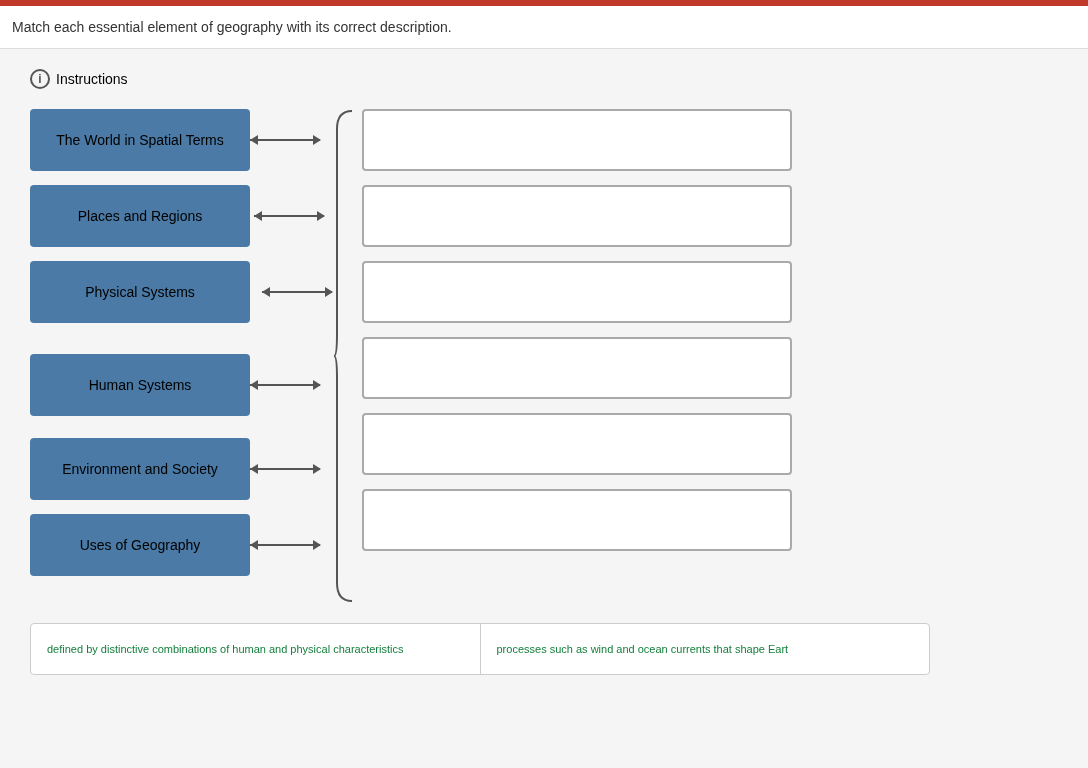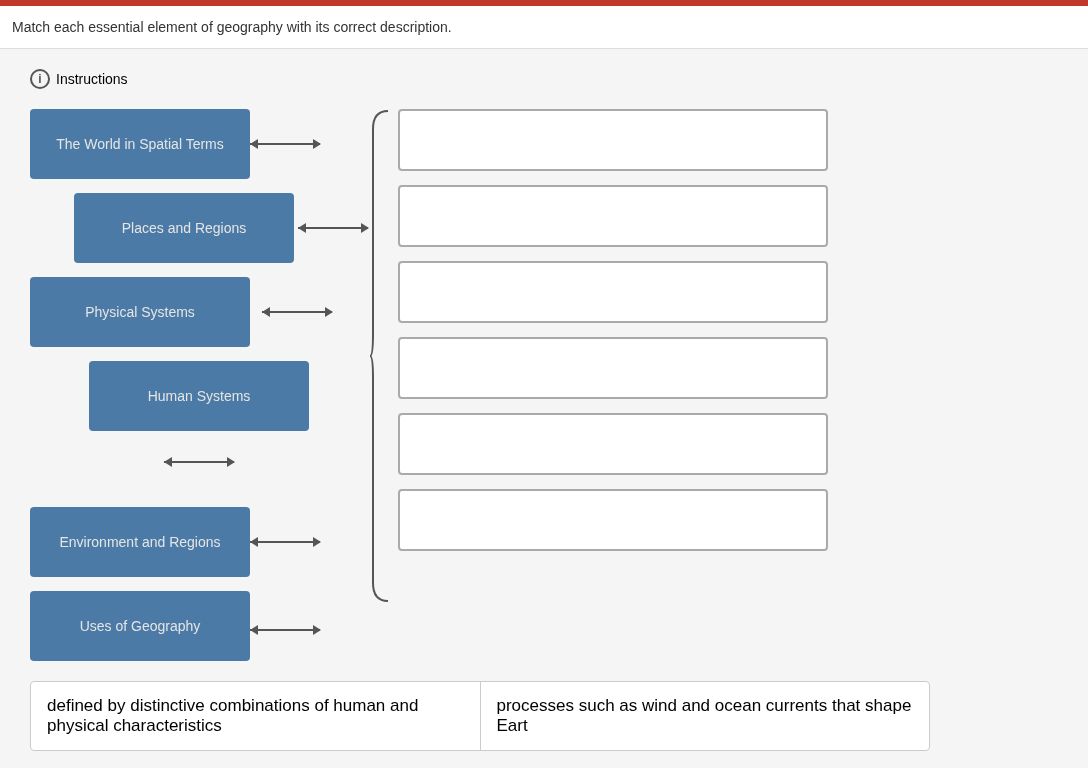--- a/index.html
+++ b/index.html
@@ -61,24 +61,24 @@
     }
 
     .instructions-label {
       font-size: 14px;
       color: #000000;
       font-weight: 500;
     }
 
     .label-box {
       background-color: #4a7aa5;
-      color: #e5e5e5;
+      color: #000000;
       padding: 14px 18px;
       width: 220px;
-      height: 70px;
+      height: 62px;
       display: flex;
       align-items: center;
       justify-content: center;
       text-align: center;
       font-size: 14px;
       border-radius: 4px;
       position: relative;
     }
 
     .arrow-right {
@@ -140,22 +140,22 @@
       border-bottom: 1px solid #ccc;
     }
 
     .bottom-row:last-child {
       border-bottom: none;
     }
 
     .option-card {
       flex: 1;
       padding: 14px 16px;
-      font-size: 17px;
-      color: #000000;
+      font-size: 11px;
+      color: #15803d;
       border-right: 1px solid #ccc;
       min-height: 50px;
       display: flex;
       align-items: center;
     }
 
     .option-card:last-child {
       border-right: none;
     }
 
@@ -192,50 +192,50 @@
 
       <div class="match-row" style="display:flex;align-items:center;gap:0;margin-bottom:0;">
         <div class="label-box">
           <span>The World in Spatial Terms</span>
         </div>
         <div class="arrow-right">
           <div class="arrow-right-line"></div>
         </div>
       </div>
 
-      <div class="match-row" style="display:flex;align-items:center;gap:4px;margin-bottom:0;margin-left:44px;">
+      <div class="match-row" style="display:flex;align-items:center;gap:4px;margin-bottom:0;">
         <div class="label-box">
           <span>Places and Regions</span>
         </div>
         <div class="arrow-right">
           <div class="arrow-right-line"></div>
         </div>
       </div>
 
-      <div class="match-row" style="display:flex;align-items:center;gap:12px;margin-bottom:0;">
+      <div class="match-row" style="display:flex;align-items:center;gap:12px;margin-bottom:17px;">
         <div class="label-box">
           <span>Physical Systems</span>
         </div>
         <div class="arrow-right">
           <div class="arrow-right-line"></div>
         </div>
       </div>
 
-      <div class="match-row" style="display:flex;align-items:center;gap:0;margin-bottom:0;flex-direction:column;">
+      <div class="match-row" style="display:flex;align-items:center;gap:0;margin-bottom:8px;">
         <div class="label-box">
           <span>Human Systems</span>
         </div>
         <div class="arrow-right">
           <div class="arrow-right-line"></div>
         </div>
       </div>
 
       <div class="match-row" style="display:flex;align-items:center;gap:0;margin-bottom:0;">
         <div class="label-box">
-          <span>Environment and Regions</span>
+          <span>Environment and Society</span>
         </div>
         <div class="arrow-right">
           <div class="arrow-right-line"></div>
         </div>
       </div>
 
       <div class="match-row" style="display:flex;align-items:flex-end;gap:0;margin-bottom:0;">
         <div class="label-box">
           <span>Uses of Geography</span>
         </div>

